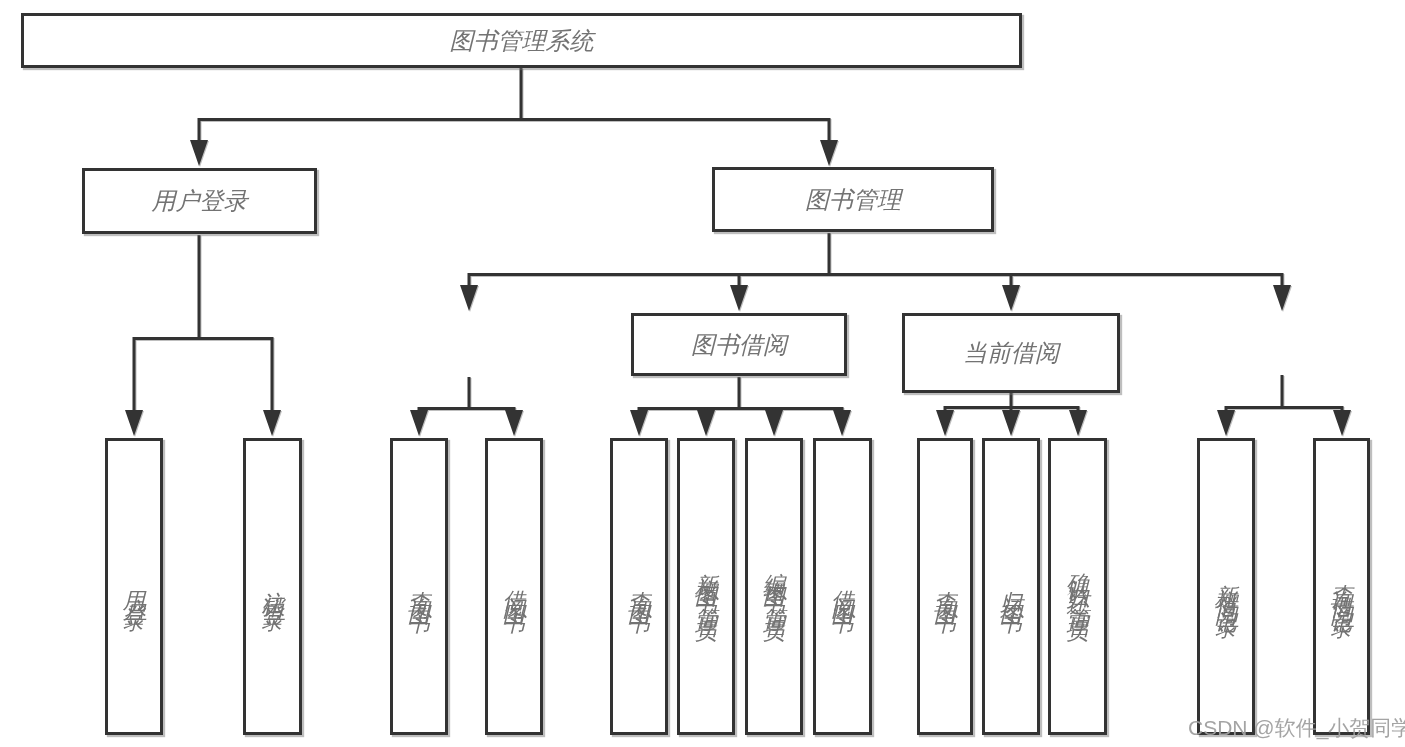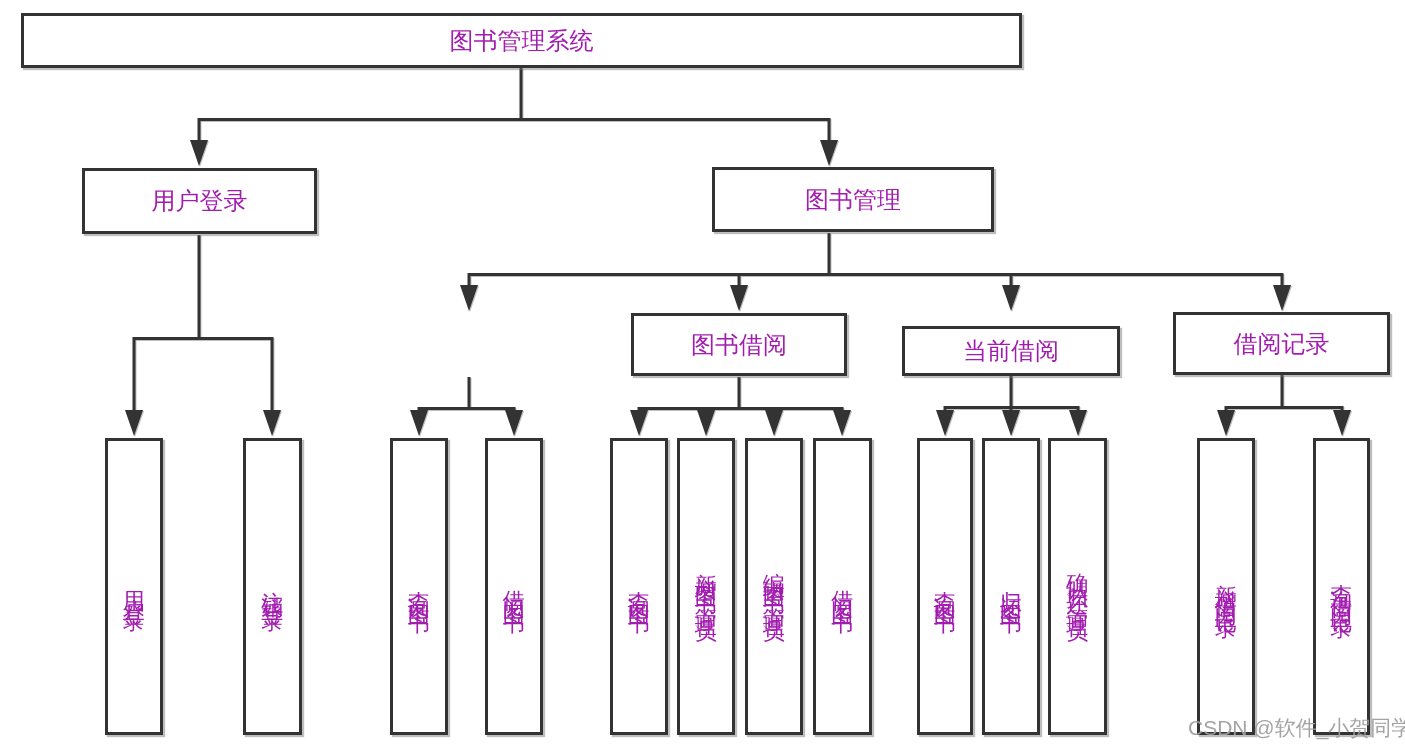--- a/index.html
+++ b/index.html
@@ -3,21 +3,21 @@
 <meta charset="utf-8">
 <style>
   html,body{margin:0;padding:0;background:#ffffff;}
   body{font-family:"Liberation Sans","DejaVu Sans",sans-serif;}
   .canvas{position:relative;width:1405px;height:747px;background:#ffffff;overflow:hidden;}
   .wires{position:absolute;left:0;top:0;width:1405px;height:747px;
          filter:drop-shadow(1.5px 1.5px 0.5px rgba(110,110,110,0.45));}
   .box{position:absolute;box-sizing:border-box;background:#ffffff;
        border:3px solid #333333;display:flex;align-items:center;justify-content:center;
        box-shadow:2px 2px 1px rgba(110,110,110,0.45);z-index:2;}
-  .box .lbl{color:#a21caf;font-size:24px;white-space:nowrap;}
+  .box .lbl{color:#737373;font-size:24px;white-space:nowrap;font-style:italic;}
   .leaf .lbl{writing-mode:vertical-rl;text-orientation:mixed;
              font-size:22px;letter-spacing:7px;line-height:1.25;}
   .watermark{position:absolute;left:1188px;top:714px;z-index:5;
              color:#a0a0a0;font-size:21px;white-space:nowrap;opacity:0.95;}
 </style>
 </head>
 <body>
 
 <div class="canvas">
 
@@ -80,25 +80,22 @@
   <div class="box" style="left:82px;top:168px;width:235px;height:66px">
     <span class="lbl">用户登录</span>
   </div>
   <div class="box" style="left:712px;top:167px;width:282px;height:65px">
     <span class="lbl">图书管理</span>
   </div>
 
   <div class="box" style="left:631px;top:313px;width:216px;height:63px">
     <span class="lbl">图书借阅</span>
   </div>
-  <div class="box" style="left:902px;top:326px;width:218px;height:50px">
+  <div class="box" style="left:902px;top:313px;width:218px;height:80px">
     <span class="lbl">当前借阅</span>
-  </div>
-  <div class="box" style="left:1173px;top:312px;width:217px;height:63px">
-    <span class="lbl">借阅记录</span>
   </div>
 
   <div class="box leaf" style="left:105px;top:438px;width:58px;height:297px">
     <span class="lbl">用户登录</span>
   </div>
   <div class="box leaf" style="left:243px;top:438px;width:59px;height:297px">
     <span class="lbl">注销登录</span>
   </div>
 
   <div class="box leaf" style="left:390px;top:438px;width:58px;height:297px">

